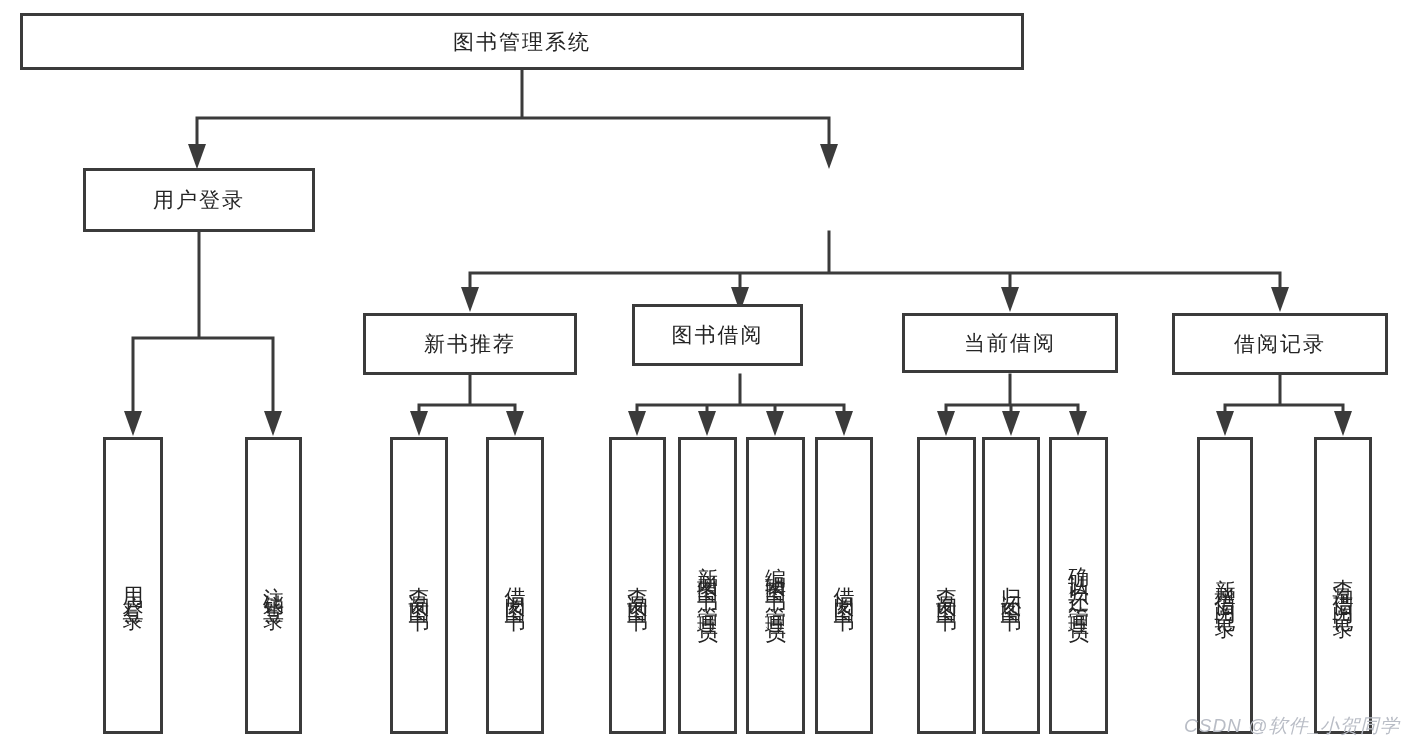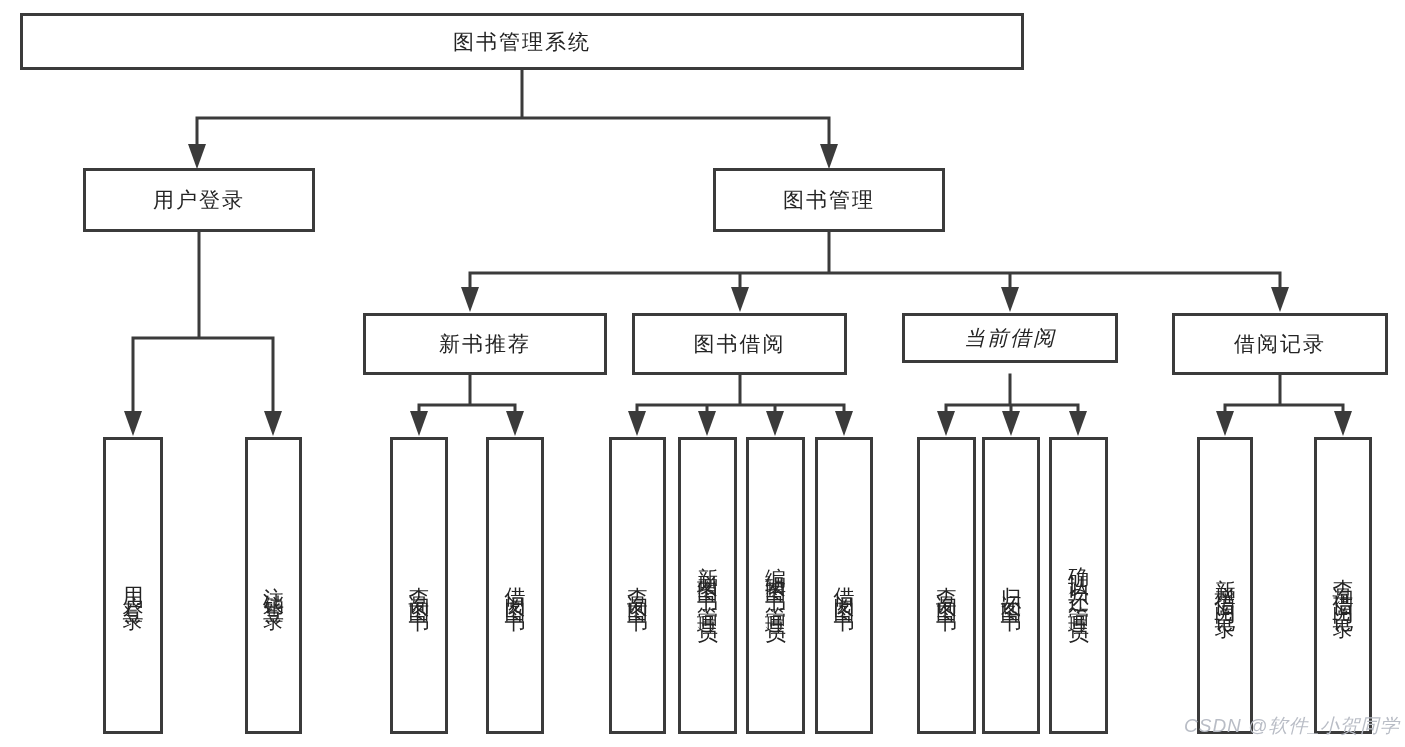--- a/index.html
+++ b/index.html
@@ -82,25 +82,24 @@
     <g>
       <path d="M1280,375 V405 M1225,405 H1343 M1225,405 V412 M1343,405 V412"></path>
       <polygon points="1216,411 1234,411 1225,436"></polygon>
       <polygon points="1334,411 1352,411 1343,436"></polygon>
     </g>
   </svg>
 
   <div class="box" style="left:20px; top:13px; width:1004px; height:57px;">图书管理系统</div>
 
   <div class="box" style="left:83px; top:168px; width:232px; height:64px;">用户登录</div>
-  <div class="box" style="left:713px; top:168px; width:232px; height:64px;">图书管理</div>
 
-  <div class="box" style="left:363px; top:313px; width:244px; height:62px;">新书推荐</div>
-  <div class="box" style="left:632px; top:313px; width:215px; height:62px;">图书借阅</div>
-  <div class="box" style="left:902px; top:313px; width:216px; height:50px;font-style:italic;">当前借阅</div>
+  <div class="box" style="left:363px; top:313px; width:214px; height:62px;">新书推荐</div>
+  <div class="box" style="left:632px; top:304px; width:171px; height:62px;">图书借阅</div>
+  <div class="box" style="left:902px; top:313px; width:216px; height:60px;">当前借阅</div>
   <div class="box" style="left:1172px; top:313px; width:216px; height:62px;">借阅记录</div>
 
   <div class="box leaf" style="left:103px; top:437px; width:60px; height:297px;">用户登录</div>
   <div class="box leaf" style="left:245px; top:437px; width:57px; height:297px;">注销登录</div>
 
   <div class="box leaf" style="left:390px; top:437px; width:58px; height:297px;">查询图书</div>
   <div class="box leaf" style="left:486px; top:437px; width:58px; height:297px;">借阅图书</div>
 
   <div class="box leaf" style="left:609px; top:437px; width:57px; height:297px;">查询图书</div>
   <div class="box leaf" style="left:678px; top:437px; width:59px; height:297px;">新增图书（管理员）</div>

